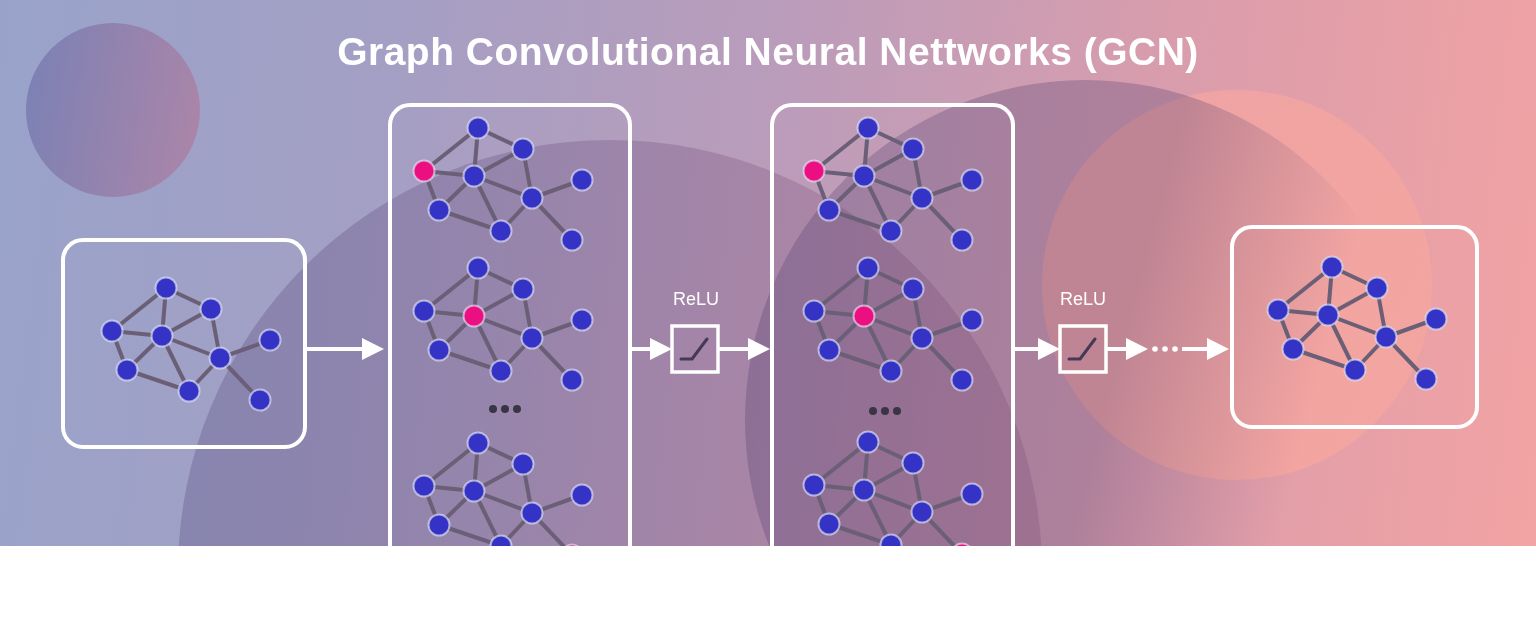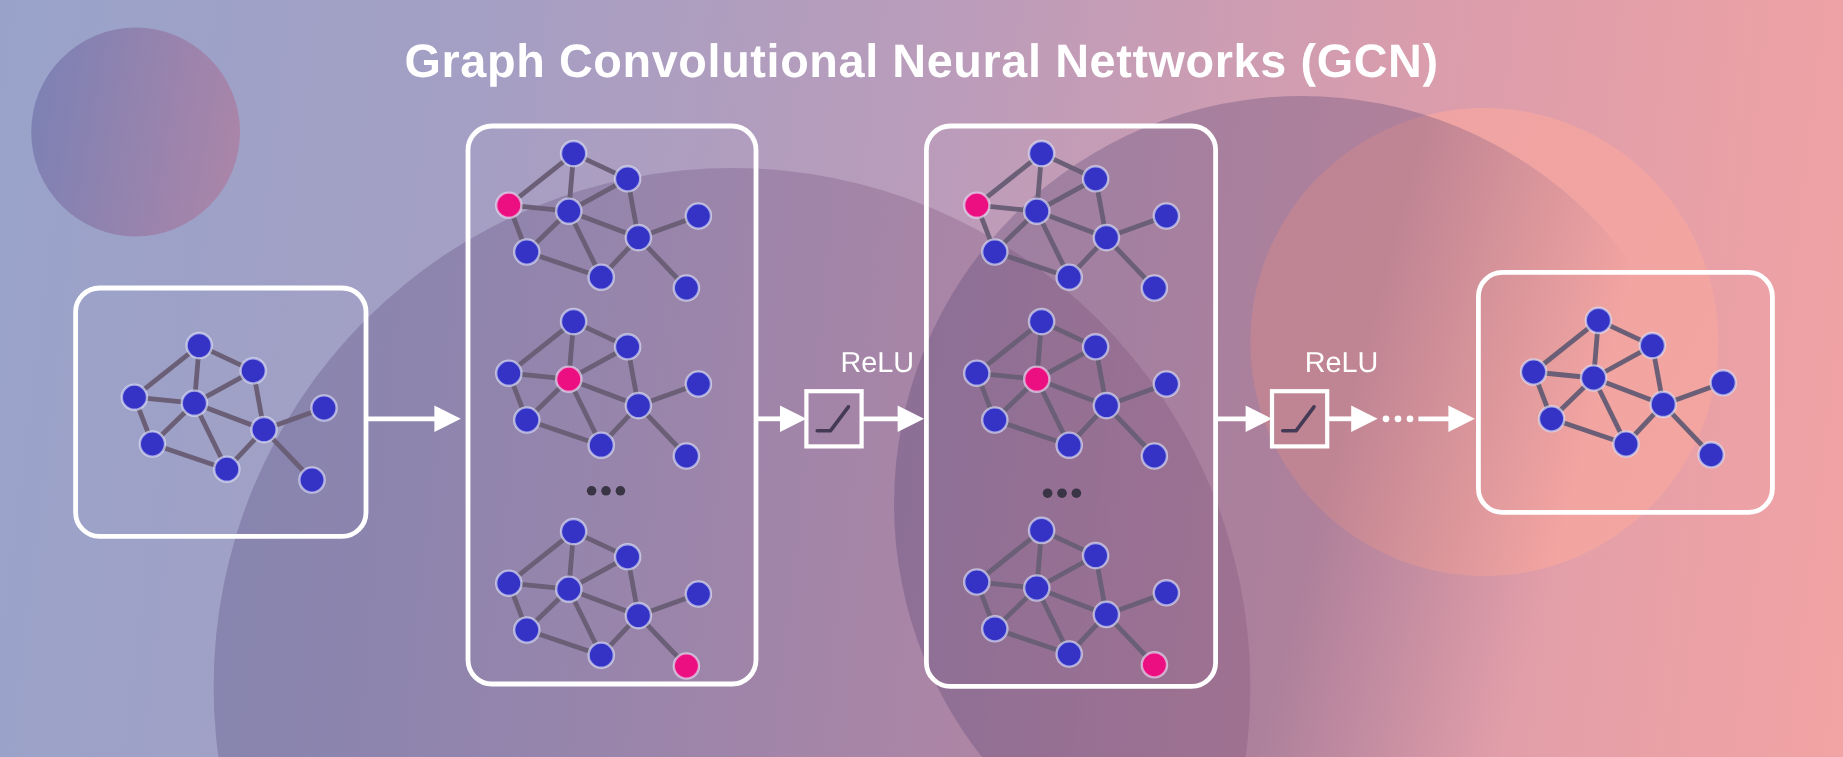--- a/index.html
+++ b/index.html
@@ -1,17 +1,17 @@
 <!DOCTYPE html>
 <html><head>
 <meta charset="utf-8">
 <style>
   html,body{margin:0;padding:0;}
   .stage{
-    position:relative;width:1536px;height:631px;overflow:hidden;
+    position:relative;width:1536px;height:546px;overflow:hidden;
     background:linear-gradient(97deg,#99a3ca 0%,#a49fc4 25%,#bb9cba 50%,#dc9dab 76%,#f2a3a3 100%);
     font-family:"Liberation Sans",sans-serif;
   }
   .bg-circle{position:absolute;border-radius:50%;}
   .circ-topleft{
     left:26px;top:23px;width:174px;height:174px;
     background:linear-gradient(100deg,rgba(90,95,160,.50),rgba(190,100,130,.45));
   }
   .circ-salmon{
     left:1042px;top:90px;width:390px;height:390px;
@@ -24,21 +24,21 @@
   .circ-right{
     left:745px;top:80px;width:680px;height:680px;
     background:linear-gradient(105deg,rgba(82,62,112,.30) 52%,rgba(82,62,112,0) 76%);
   }
   .title{
     position:absolute;left:0;right:0;top:30px;margin:0;text-align:center;
     font-size:39px;font-weight:bold;letter-spacing:.5px;
   }
   .relu-label{
     position:absolute;top:289px;transform:translateX(-50%);
-    font-size:24px;font-weight:500;margin-left:35px;
+    font-size:18px;font-weight:500;
   }
   #diagram{position:absolute;left:0;top:0;}
 </style>
 </head>
 <body>
 
 <div class="stage">
   <div class="bg-circle circ-topleft"></div>
   <div class="bg-circle circ-salmon"></div>
   <div class="bg-circle circ-big"></div>

